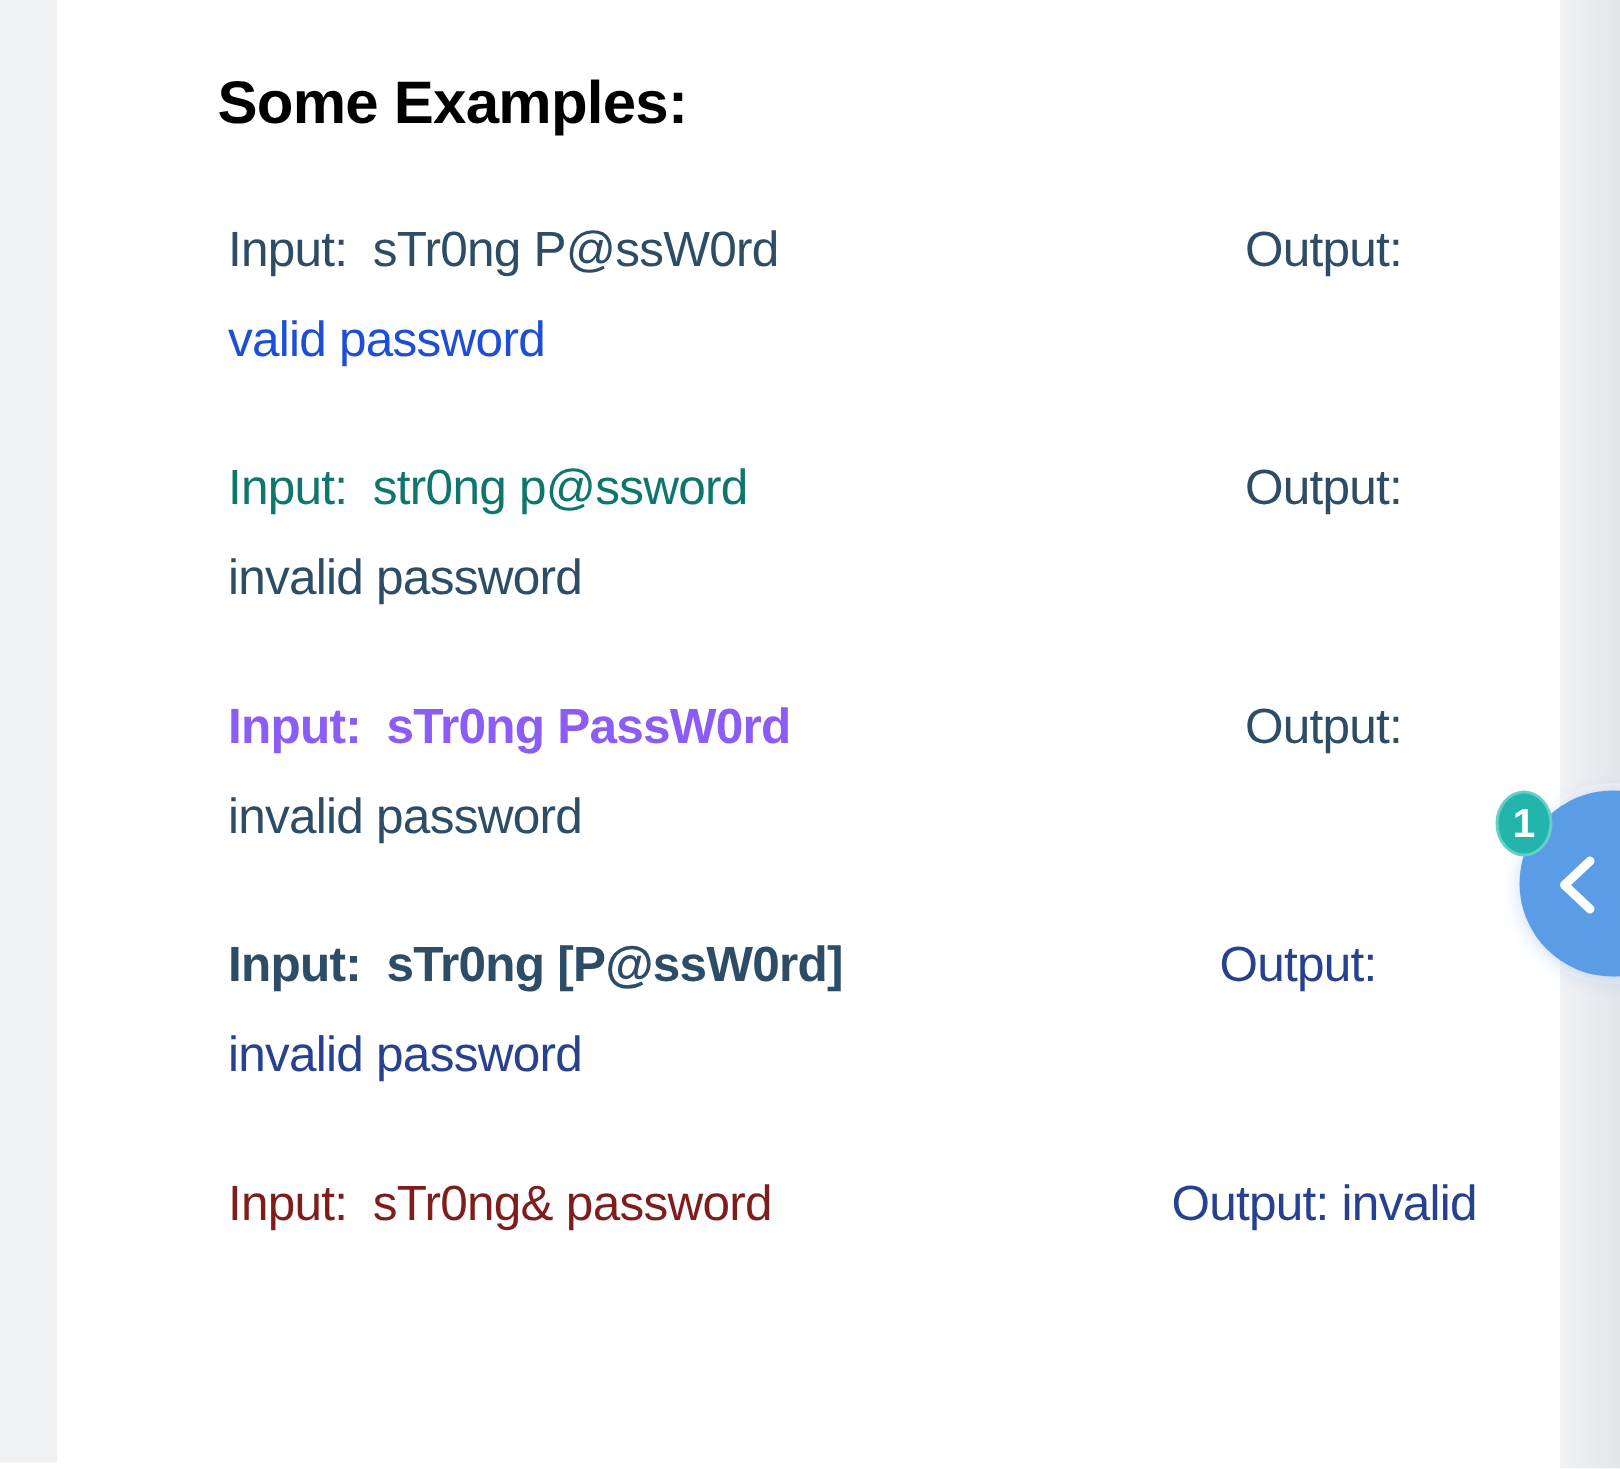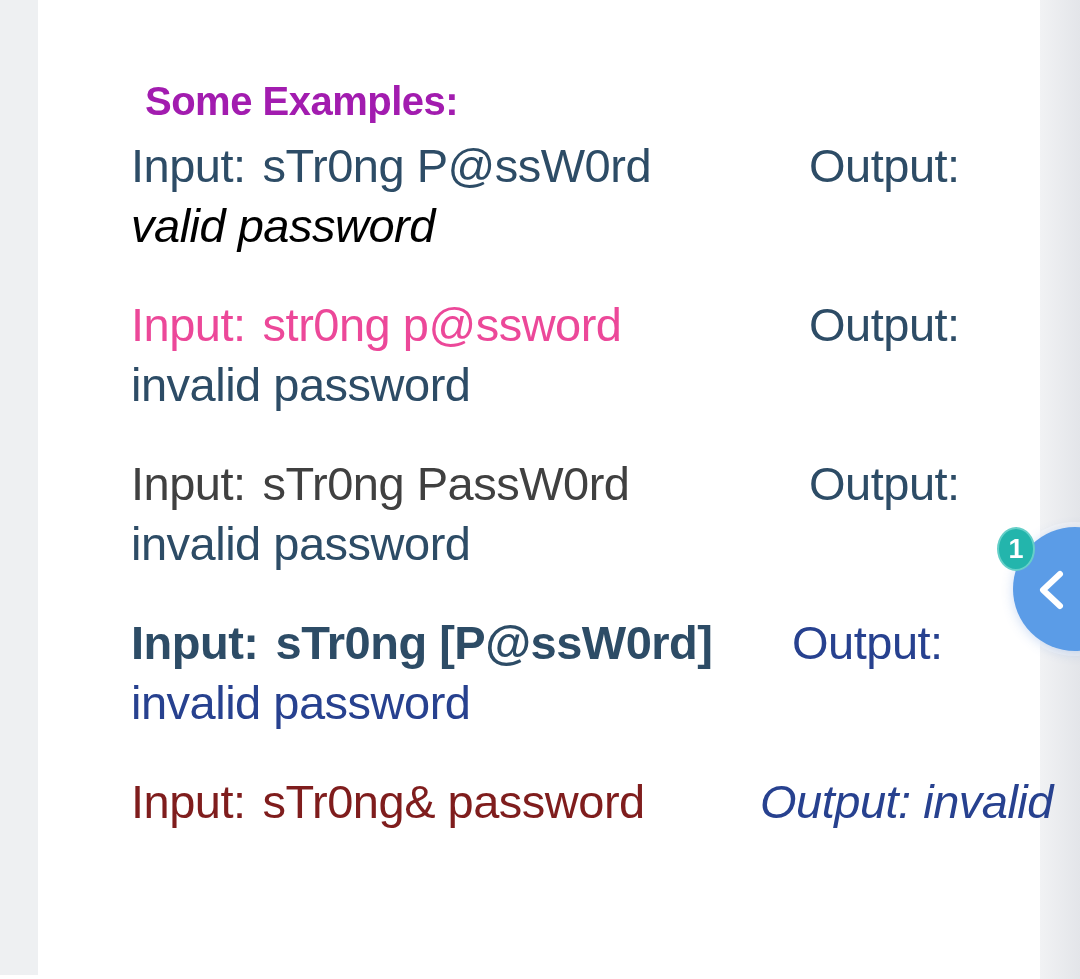--- a/index.html
+++ b/index.html
@@ -19,30 +19,30 @@
   .card{
     position:absolute;left:38px;top:0;width:1002px;height:979px;
     background:#ffffff;
   }
   .heading{
     position:absolute;left:107px;top:45px;
     font-size:40px;font-weight:700;letter-spacing:-0.5px;
     line-height:48px;white-space:nowrap;
   }
   .example{
-    position:absolute;left:93px;width:890px;
-    font-size:47px;letter-spacing:-0.5px;line-height:60px;
+    position:absolute;left:114px;width:890px;
+    font-size:33px;letter-spacing:-0.5px;line-height:60px;
   }
   .ex-1{top:136px}.ex-2{top:295px}.ex-3{top:454px}.ex-4{top:613px}.ex-5{top:772px}
   .line1{position:relative;height:60px;white-space:nowrap;}
   .val{margin-left:17px;}
   .out{position:absolute;top:0;white-space:nowrap;}
   .ex-1 .out,.ex-2 .out,.ex-3 .out{left:678px;}
   .ex-4 .out{left:661px;}
-  .ex-5 .out{left:629px;font-style:italic;}
+  .ex-5 .out{left:629px;}
   .line2{height:60px;white-space:nowrap;}
   .fab{
     position:absolute;left:1013px;top:527px;width:124px;height:124px;
     border-radius:50%;cursor:pointer;border:none;padding:0;
     box-shadow:0 2px 12px rgba(90,140,220,0.30), 0 0 0 5px rgba(255,255,255,0.35);
   }
   .fab svg{position:absolute;left:16px;top:38px;display:block;}
   .badge{
     position:absolute;left:997px;top:527px;width:38px;height:44px;
     border-radius:50%;display:flex;align-items:center;justify-content:center;
@@ -52,45 +52,45 @@
   }
 </style>
 </head>
 <body>
 
 <div class="side-band-left"></div>
 <div class="side-band-right"></div>
 
 <div class="card">
 
-  <div class="heading" style="color: #a21caf; margin-top: 32px;">Some Examples:</div>
+  <div class="heading" style="color: #000000;">Some Examples:</div>
 
   <div class="example ex-1">
     <div class="line1">
       <span style="color: rgb(45, 76, 102);">
         <span>Input:</span><span class="val">sTr0ng P@ssW0rd</span>
       </span>
       <span class="out" style="color: rgb(45, 76, 102);">Output:</span>
     </div>
-    <div class="line2" style="color: #000000; font-style: italic;">valid password</div>
+    <div class="line2" style="color: #1d4ed8;">valid password</div>
   </div>
 
   <div class="example ex-2">
     <div class="line1">
-      <span style="color: #ec4899;">
+      <span style="color: #0f766e;">
         <span>Input:</span><span class="val">str0ng p@ssword</span>
       </span>
       <span class="out" style="color: rgb(45, 76, 102);">Output:</span>
     </div>
     <div class="line2" style="color: rgb(45, 76, 102);">invalid password</div>
   </div>
 
   <div class="example ex-3">
     <div class="line1">
-      <span style="color: #404040;">
+      <span style="color: #8b5cf6; font-weight: bold;">
         <span>Input:</span><span class="val">sTr0ng PassW0rd</span>
       </span>
       <span class="out" style="color: rgb(45, 76, 102);">Output:</span>
     </div>
     <div class="line2" style="color: rgb(45, 76, 102);">invalid password</div>
   </div>
 
   <div class="example ex-4">
     <div class="line1">
       <span style="color: rgb(45, 76, 102); font-weight: bold;">

